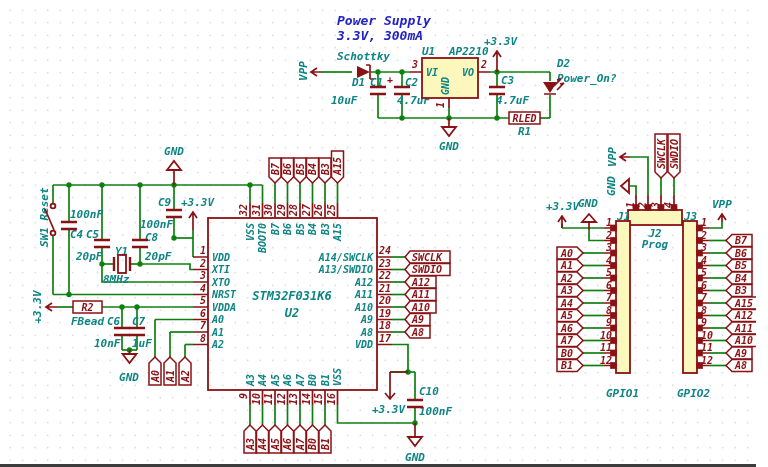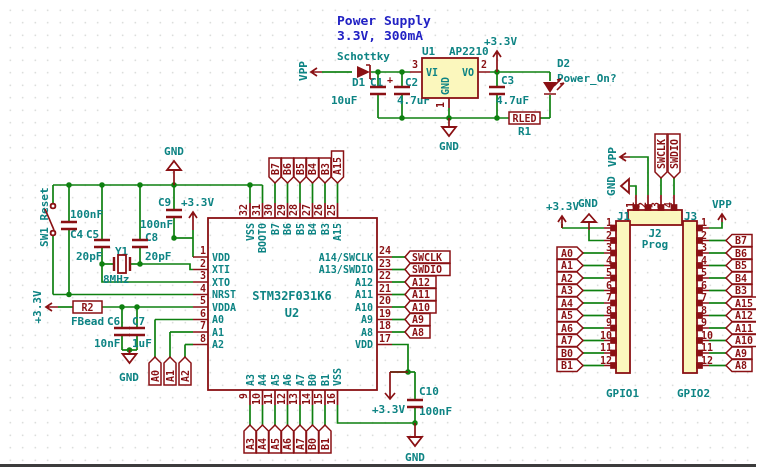--- a/index.html
+++ b/index.html
@@ -1,18 +1,18 @@
 <!DOCTYPE html>
 <html><head>
 <meta charset="utf-8">
 <style>
   html,body{margin:0;padding:0;background:#fff;}
   #canvas{position:relative;width:756px;height:467px;overflow:hidden;background-color:#ffffff;
     background-image:radial-gradient(circle,#c7cac7 0.8px,transparent 1px);
-    background-size:12.5px 12.5px;background-position:4px 4px;}
+    background-size:12.5px 12.5px;background-position:4px 4px;font-style:italic;}
   svg{position:absolute;left:0;top:0;}
   svg text{font-family:"DejaVu Sans Mono","Liberation Mono",monospace;font-weight:bold;}
   .tl{fill:#0e8484}.mr{fill:#8a1114}.bl{fill:#2222c4}.s10{font-size:10px}.s11{font-size:11px}.s12{font-size:12px}.s13{font-size:13px}
   .w{stroke:#0e8010;stroke-width:1.7;fill:none}
   .p{stroke:#8a1114;stroke-width:1.7;fill:none}
   .o{stroke:#8a1114;stroke-width:1.8;fill:none}
   .cp{stroke:#8a1114;stroke-width:2.4;fill:none}
   .tag{stroke:#8a1114;stroke-width:1.5;fill:#ffffff}
   .body{fill:#fbf7bd;stroke:#8a1114;stroke-width:1.8}
   .dot{fill:#0e8010}

